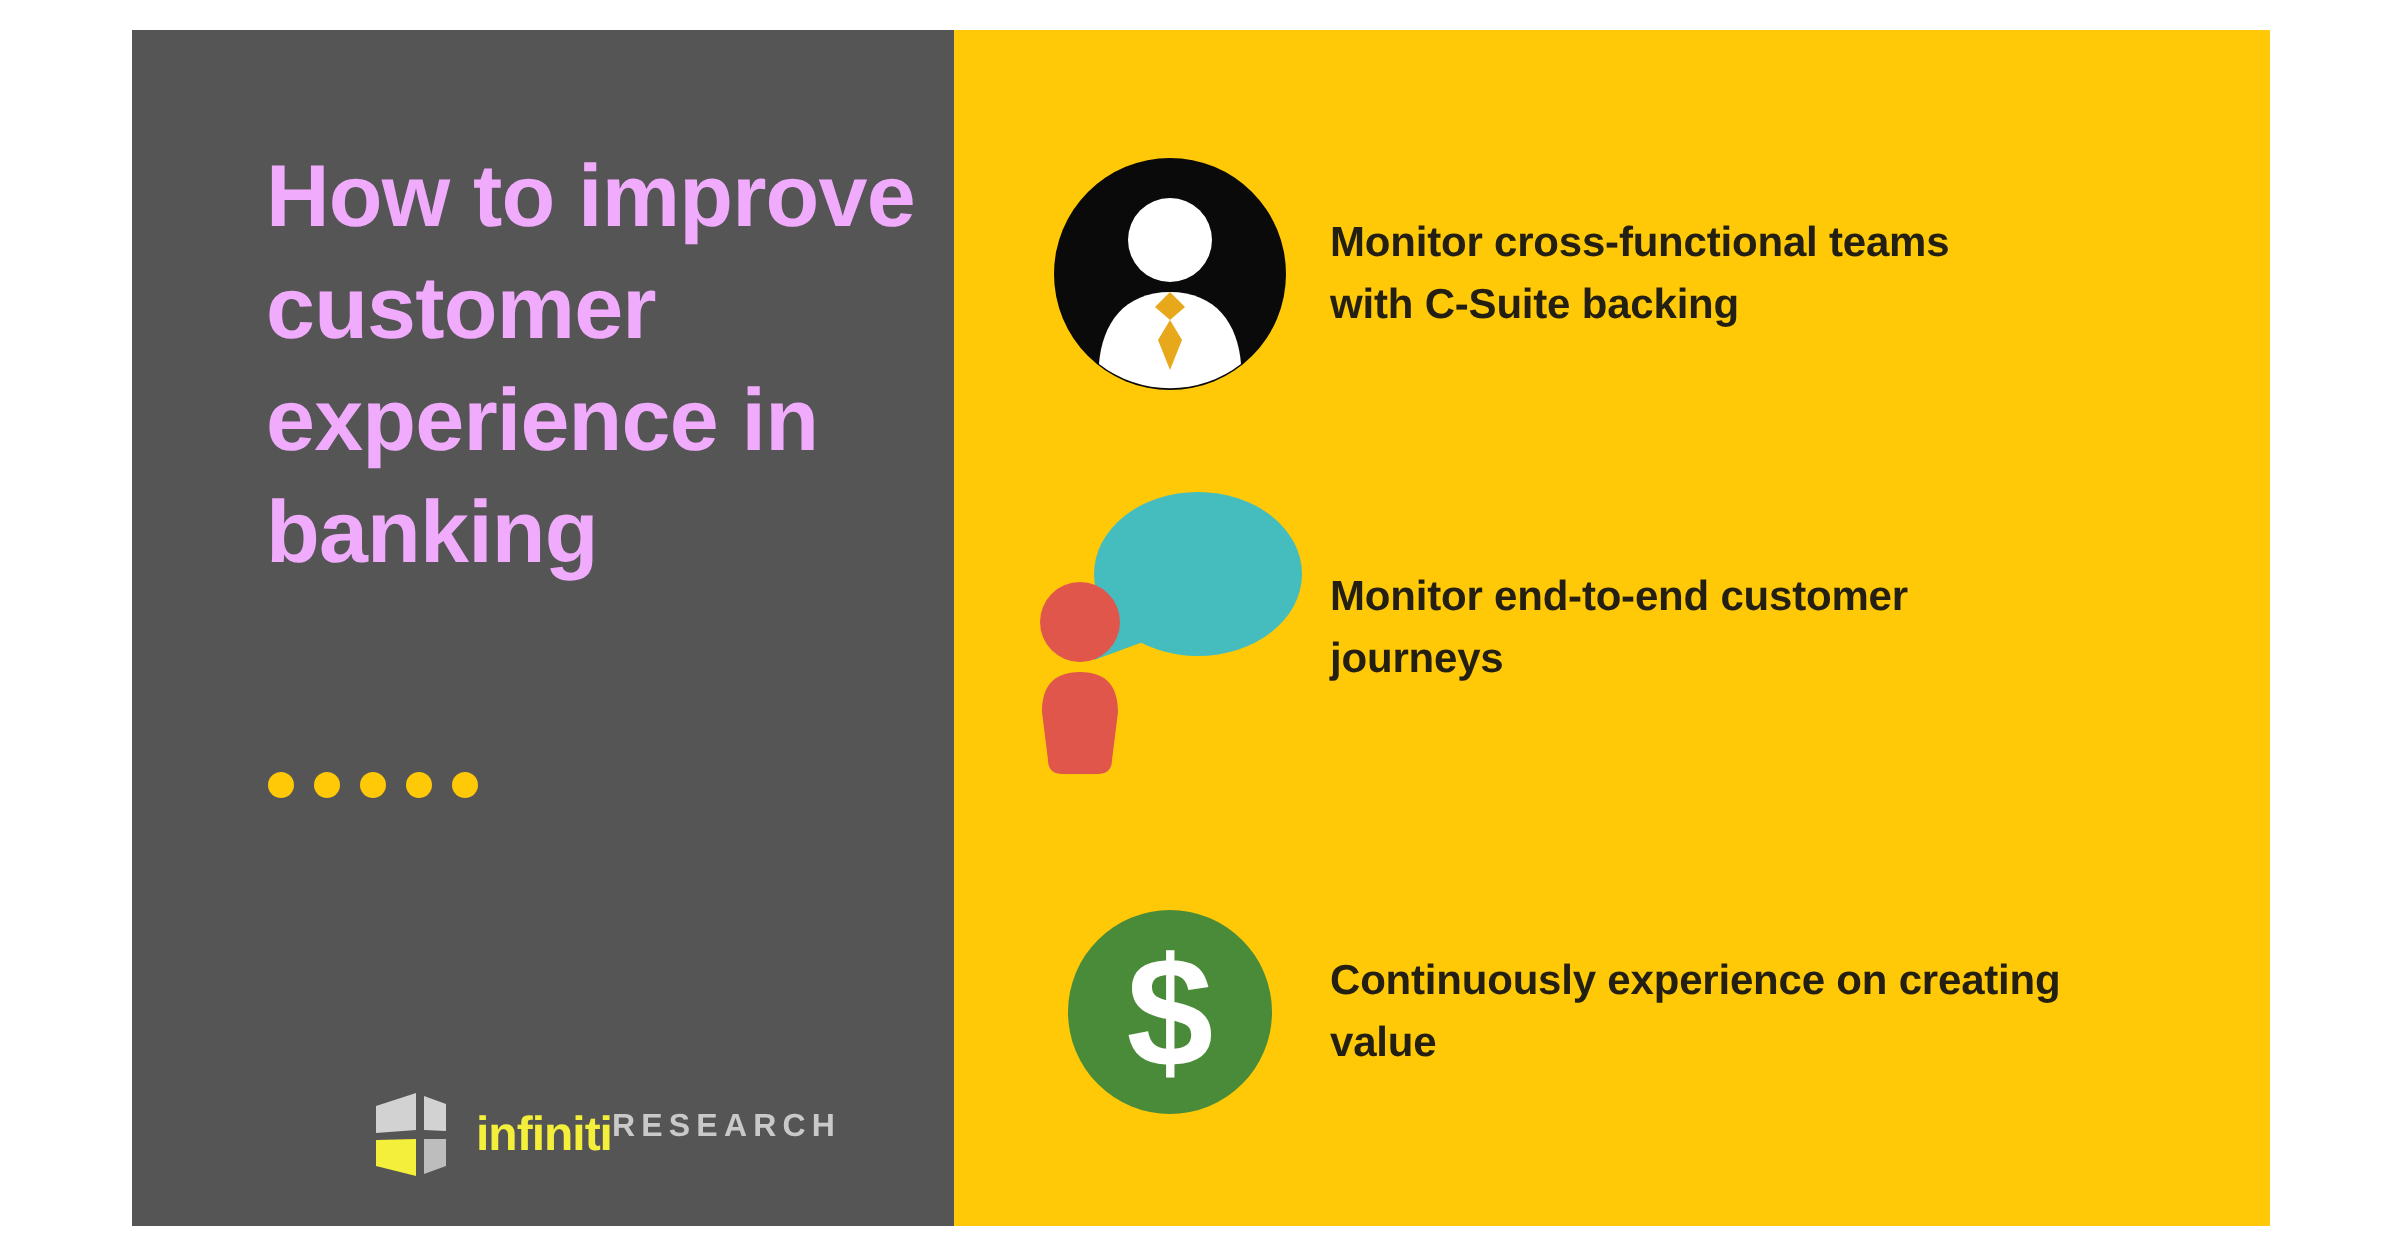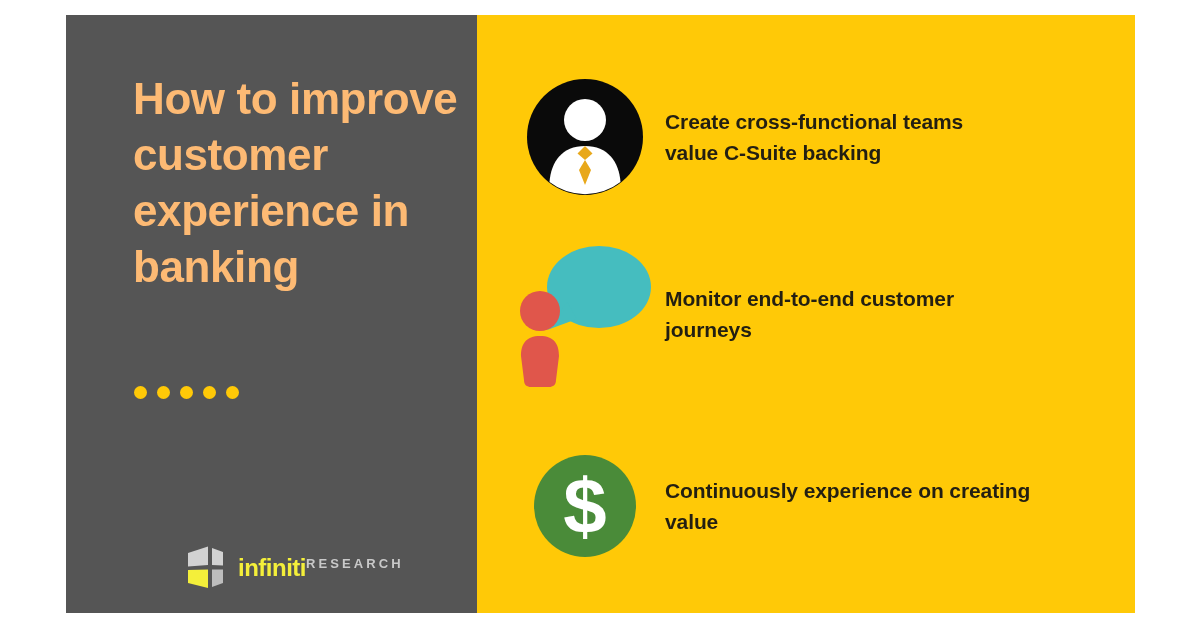--- a/index.html
+++ b/index.html
@@ -39,21 +39,21 @@
     background: #555555;
     position: relative;
     box-sizing: border-box;
   }
 
   .title {
     position: absolute;
     left: 67px;
     top: 56px;
     width: 330px;
-    color: #fdba74;
+    color: #f0abfc;
     font-family: "Liberation Sans", sans-serif;
     font-size: 44px;
     line-height: 56px;
     font-weight: bold;
     letter-spacing: -0.4px;
     margin: 0;
   }
 
   .dots {
     position: absolute;
@@ -93,21 +93,21 @@
   .logo-word {
     font-family: "Liberation Sans", sans-serif;
     font-size: 24px;
     font-weight: bold;
     color: #F4EF3A;
     letter-spacing: -0.5px;
     line-height: 24px;
   }
   .logo-sub {
     font-family: "Liberation Sans", sans-serif;
-    font-size: 13px;
+    font-size: 16px;
     font-weight: bold;
     color: #c9c9c9;
     letter-spacing: 3.1px;
     line-height: 13px;
     margin-top: 1px;
   }
 
   
   .right-panel {
     flex: 1;
@@ -187,21 +187,21 @@
       <div class="row row-1">
         <div class="icon-slot">
           <svg width="118" height="118" viewBox="0 0 118 118">
             <circle cx="59" cy="59" r="58" fill="#0A0A0A"></circle>
             <circle cx="59" cy="42" r="21" fill="#FFFFFF"></circle>
             <path d="M59 68 C 36 68 25 84 23.5 104 A58 58 0 0 0 94.5 104 C 93 84 82 68 59 68 Z" fill="#FFFFFF"></path>
             <polygon points="59,68 66.5,75.5 59,82 51.5,75.5" fill="#E8A81B"></polygon>
             <polygon points="59,82 65,92 59,107 53,92" fill="#E8A81B"></polygon>
           </svg>
         </div>
-        <div class="row-text">Create cross-functional teams value C-Suite backing</div>
+        <div class="row-text">Monitor cross-functional teams with C-Suite backing</div>
       </div>
 
       <div class="row row-2">
         <div class="icon-slot">
           <svg width="140" height="148" viewBox="0 0 140 148">
 
             <ellipse cx="84" cy="47" rx="52" ry="41" fill="#45BDBF"></ellipse>
             <polygon points="52,62 32,90 62,79" fill="#45BDBF"></polygon>
 
             <circle cx="25" cy="71" r="20" fill="#E0564B"></circle>

